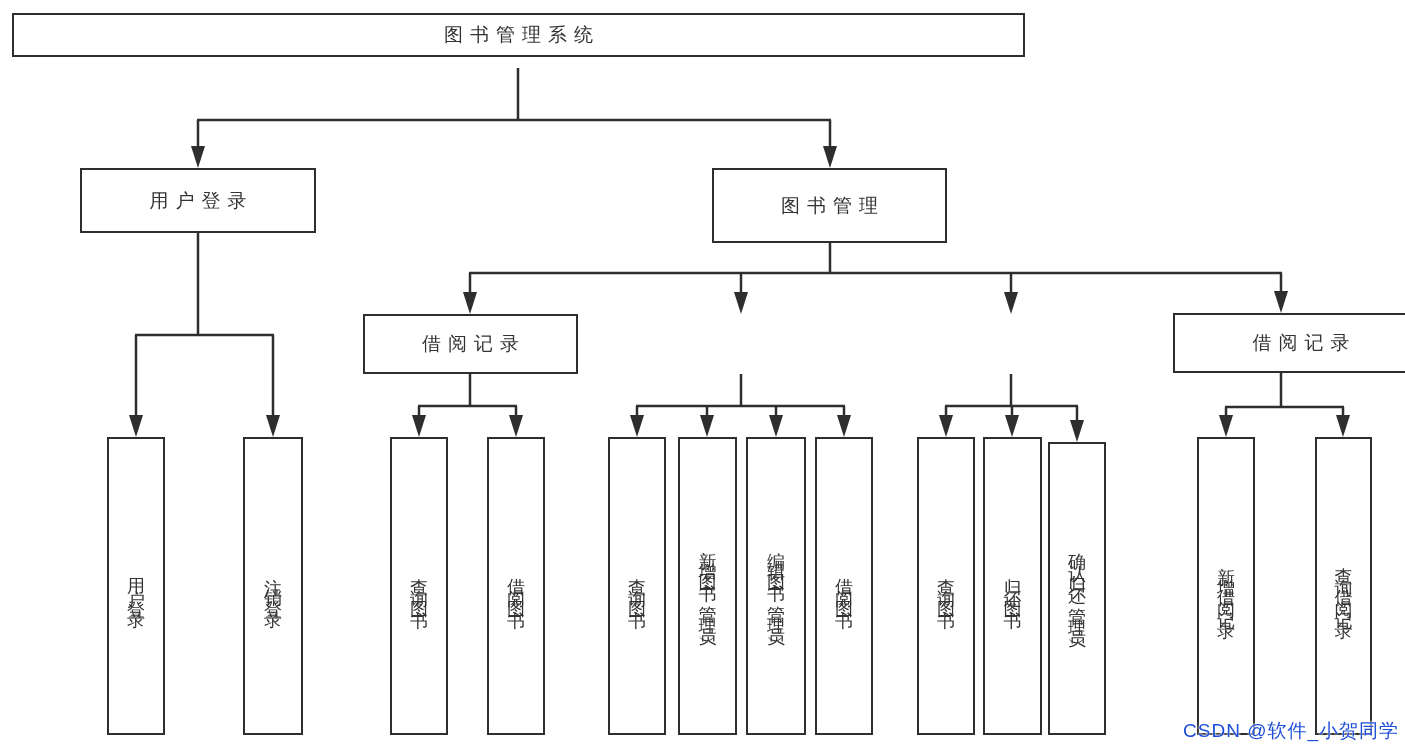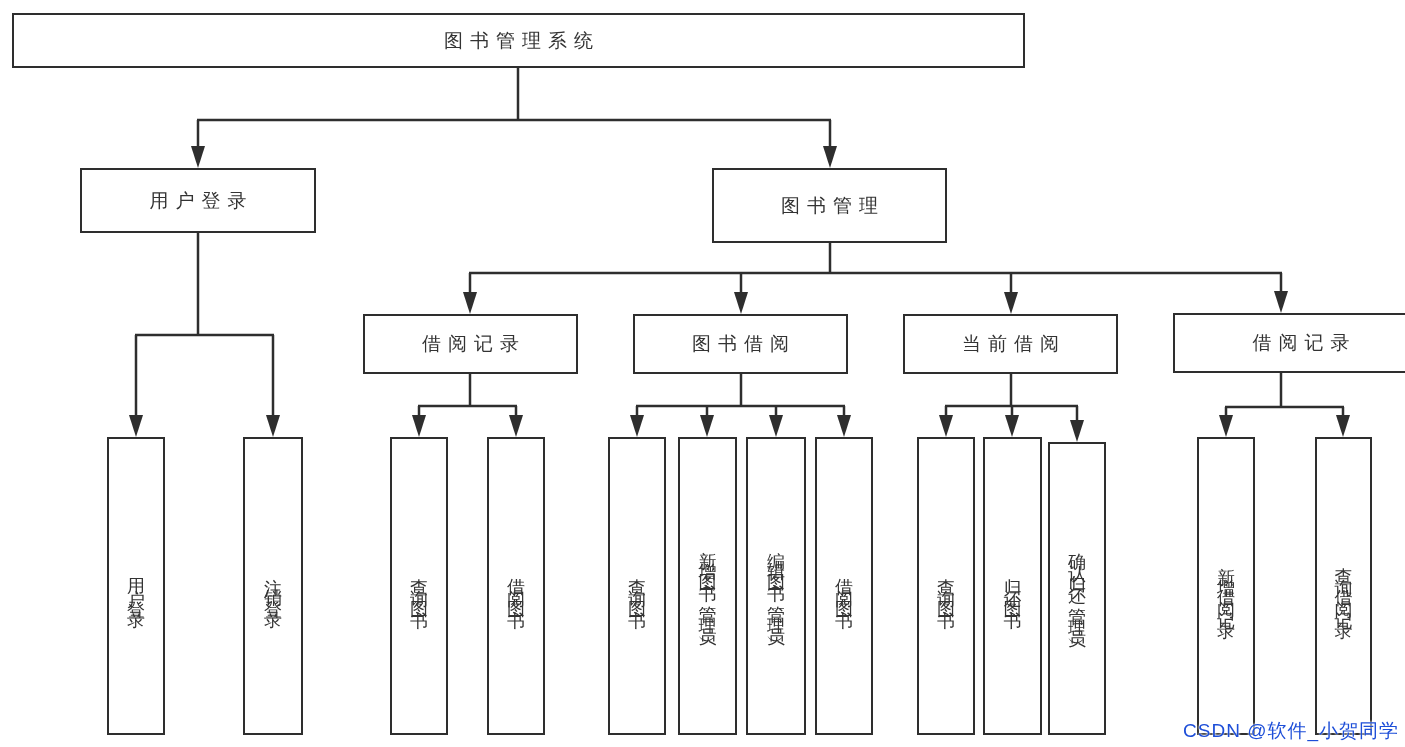--- a/index.html
+++ b/index.html
@@ -76,39 +76,33 @@
       <line x1="1012" y1="406" x2="1012" y2="421" stroke="#2e2e2e" stroke-width="2.5"></line>
       <polygon points="1005,415 1019,415 1012,437" fill="#2e2e2e"></polygon>
       <line x1="1077" y1="406" x2="1077" y2="426" stroke="#2e2e2e" stroke-width="2.5"></line>
       <polygon points="1070,420 1084,420 1077,442" fill="#2e2e2e"></polygon>
       <line x1="1226" y1="407" x2="1226" y2="421" stroke="#2e2e2e" stroke-width="2.5"></line>
       <polygon points="1219,415 1233,415 1226,437" fill="#2e2e2e"></polygon>
       <line x1="1343" y1="407" x2="1343" y2="421" stroke="#2e2e2e" stroke-width="2.5"></line>
       <polygon points="1336,415 1350,415 1343,437" fill="#2e2e2e"></polygon>
     </svg>
 
-  <div class="box hbox" style="left:12px;top:13px;width:1013px;height:55px">
+  <div class="box hbox" style="left:12px;top:13px;width:1013px;height:44px">
     <span>图书管理系统</span>
   </div>
 
   <div class="box hbox" style="left:80px;top:168px;width:236px;height:65px">
     <span>用户登录</span>
   </div>
   <div class="box hbox" style="left:712px;top:168px;width:235px;height:75px">
     <span>图书管理</span>
   </div>
 
   <div class="box hbox" style="left:363px;top:314px;width:215px;height:60px">
     <span>借阅记录</span>
-  </div>
-  <div class="box hbox" style="left:633px;top:314px;width:215px;height:60px">
-    <span>图书借阅</span>
-  </div>
-  <div class="box hbox" style="left:903px;top:314px;width:215px;height:60px">
-    <span>当前借阅</span>
   </div>
   <div class="box hbox" style="left:1173px;top:313px;width:256px;height:60px">
     <span>借阅记录</span>
   </div>
 
   <div class="box vbox" style="left:107px;top:437px;width:58px;height:298px">
     <span>用户登录</span>
   </div>
   <div class="box vbox" style="left:243px;top:437px;width:60px;height:298px">
     <span>注销登录</span>

